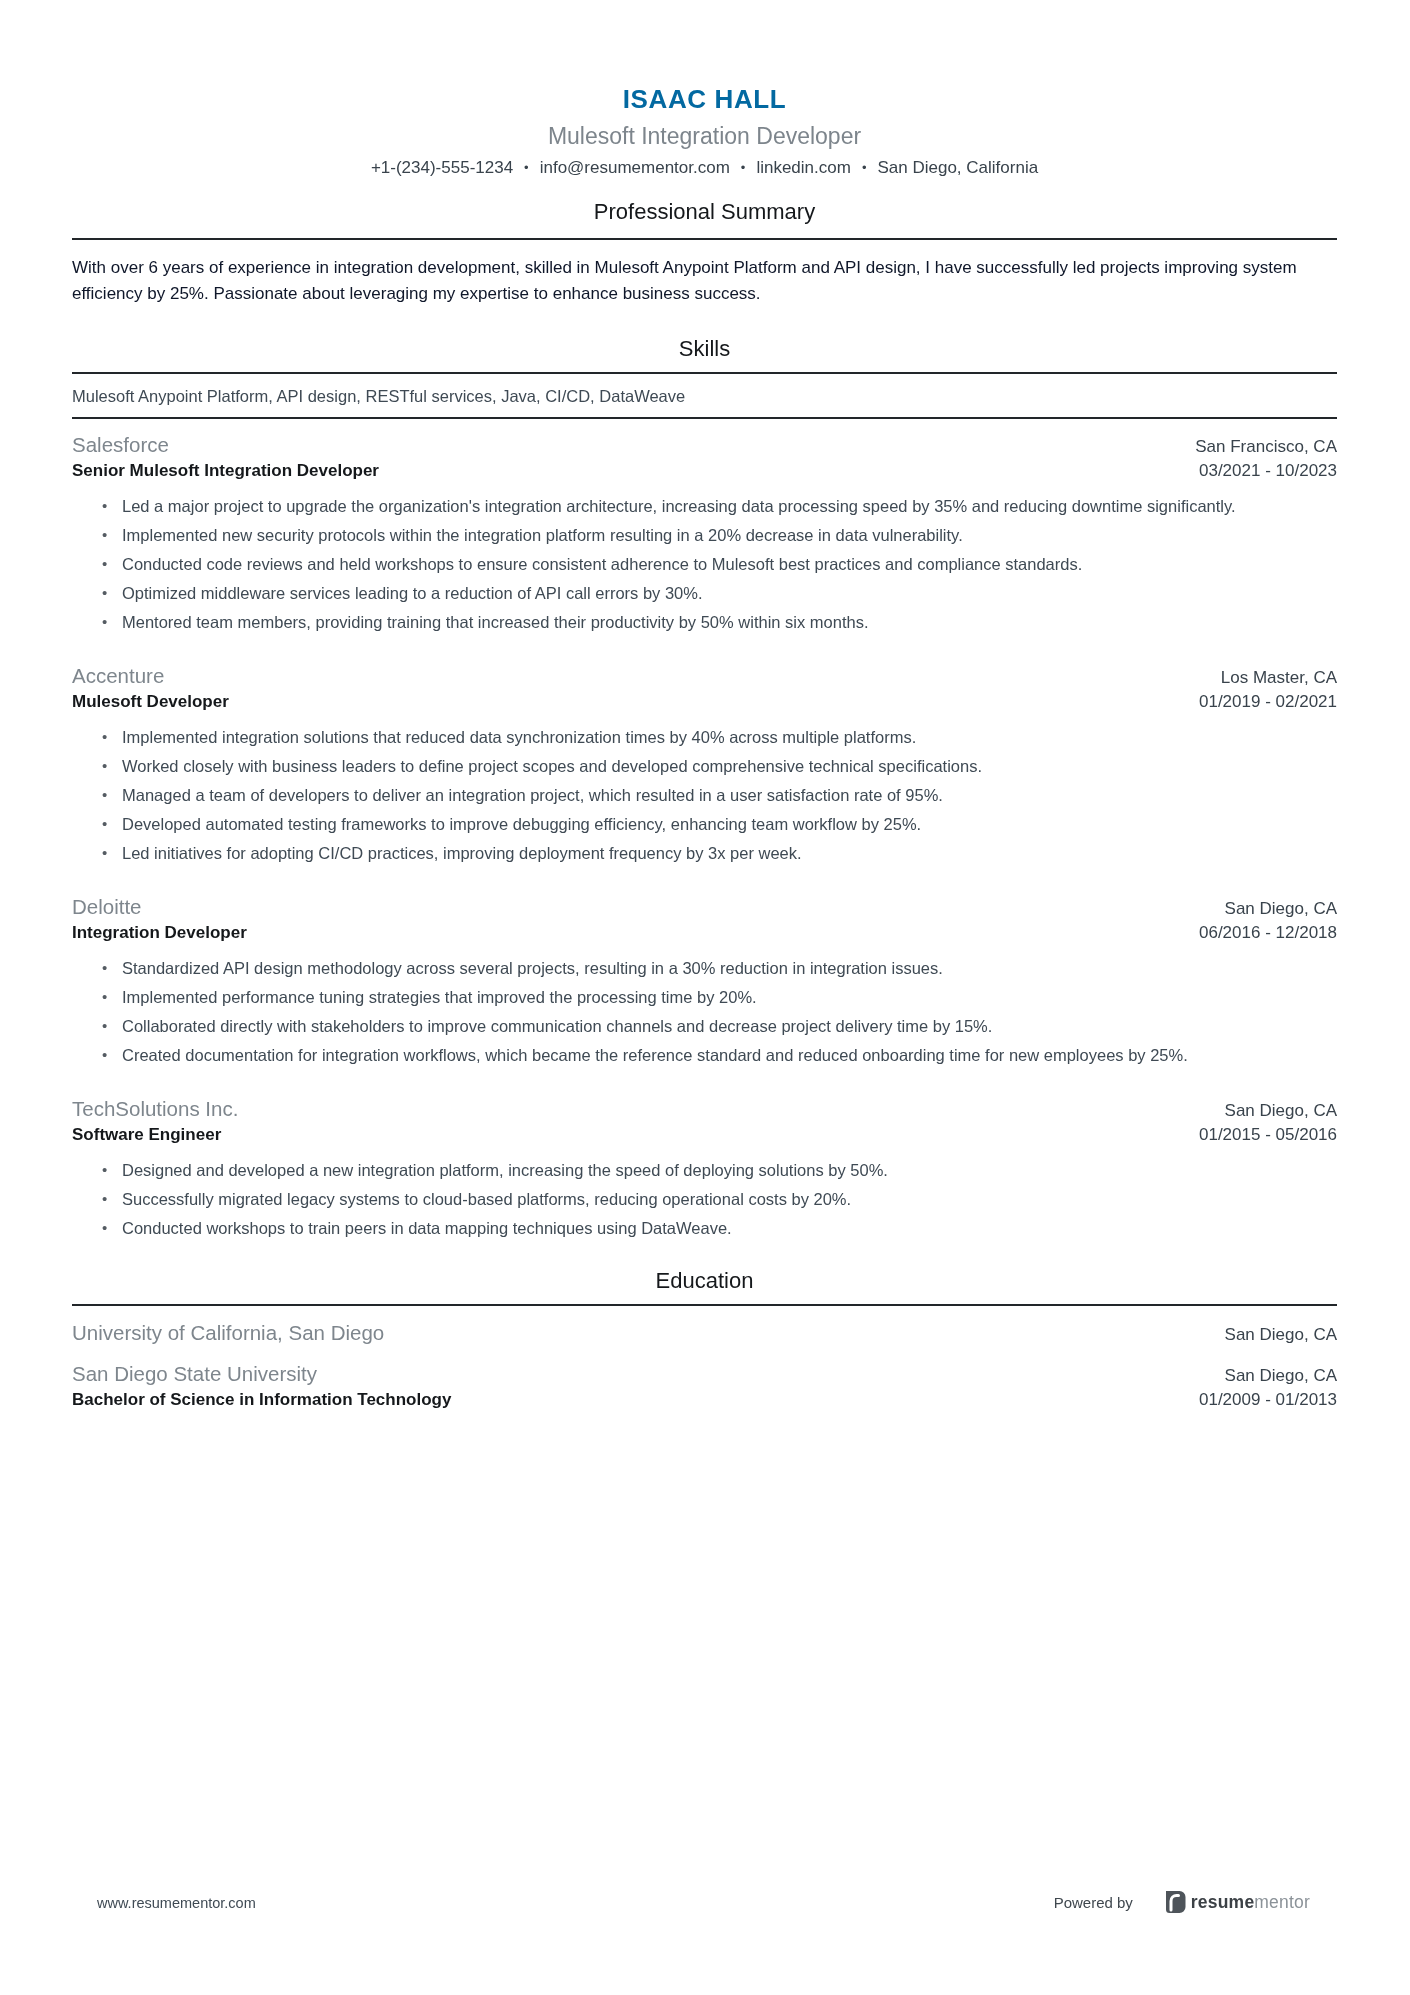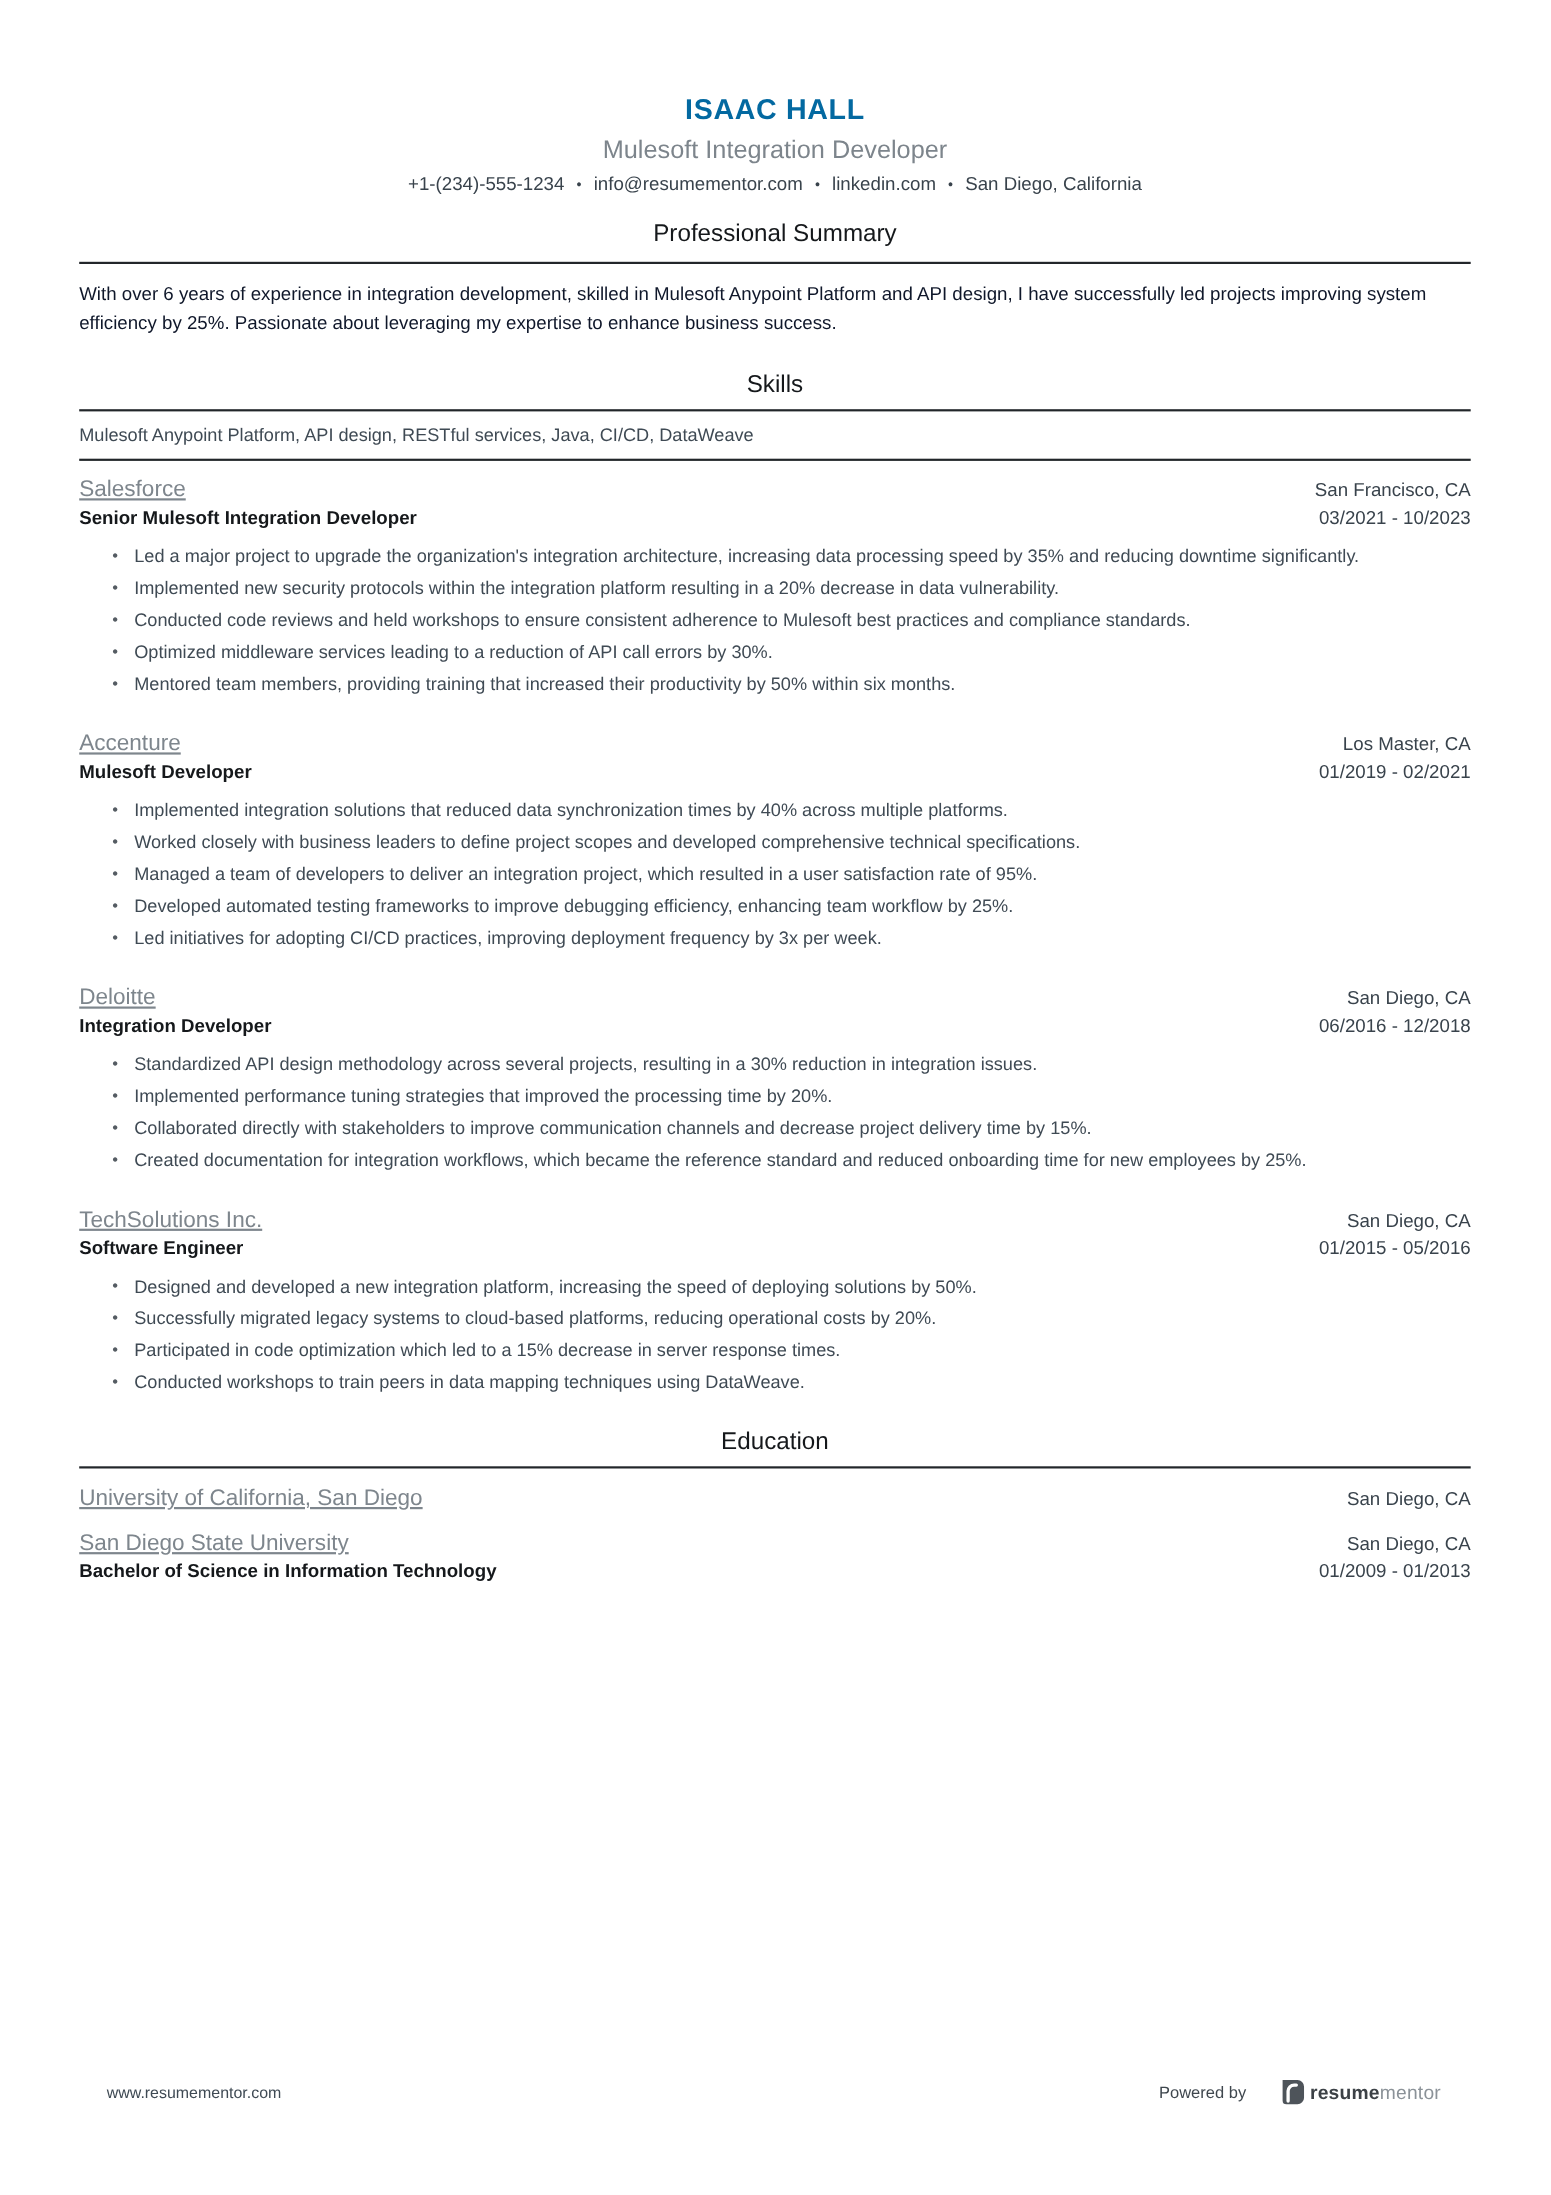--- a/index.html
+++ b/index.html
@@ -80,21 +80,20 @@
   .entry.first { margin-top: 13px; }
   .entry-row {
     display: flex;
     justify-content: space-between;
     align-items: baseline;
   }
   .company {
     font-size: 20.5px; line-height: 26px;
     font-weight: 400;
     color: #7e868d;
-    text-decoration: underline;
   }
   .location {
     font-size: 17px; line-height: 22px;
     color: #39434c;
   }
   .role-row { margin-top: 2px; }
   .role {
     font-size: 17px; line-height: 22px;
     font-weight: 700;
     color: #15181b;
@@ -236,21 +235,20 @@
         <span class="company">TechSolutions Inc.</span>
         <span class="location">San Diego, CA</span>
       </div>
       <div class="entry-row role-row">
         <span class="role">Software Engineer</span>
         <span class="dates">01/2015 - 05/2016</span>
       </div>
       <ul class="bullets">
         <li>Designed and developed a new integration platform, increasing the speed of deploying solutions by 50%.</li>
         <li>Successfully migrated legacy systems to cloud-based platforms, reducing operational costs by 20%.</li>
-        <li>Participated in code optimization which led to a 15% decrease in server response times.</li>
         <li>Conducted workshops to train peers in data mapping techniques using DataWeave.</li>
       </ul>
     </div>
 
     <div class="section-heading mt-section">Education</div>
     <hr class="rule">
 
     <div class="edu-entry first">
       <div class="entry-row">
         <span class="company">University of California, San Diego</span>

